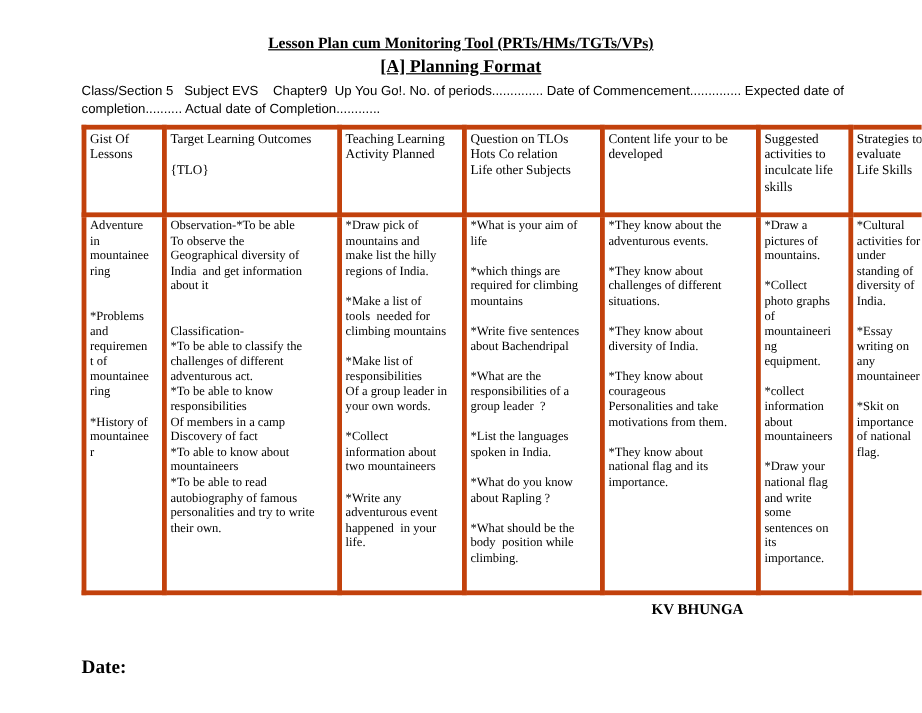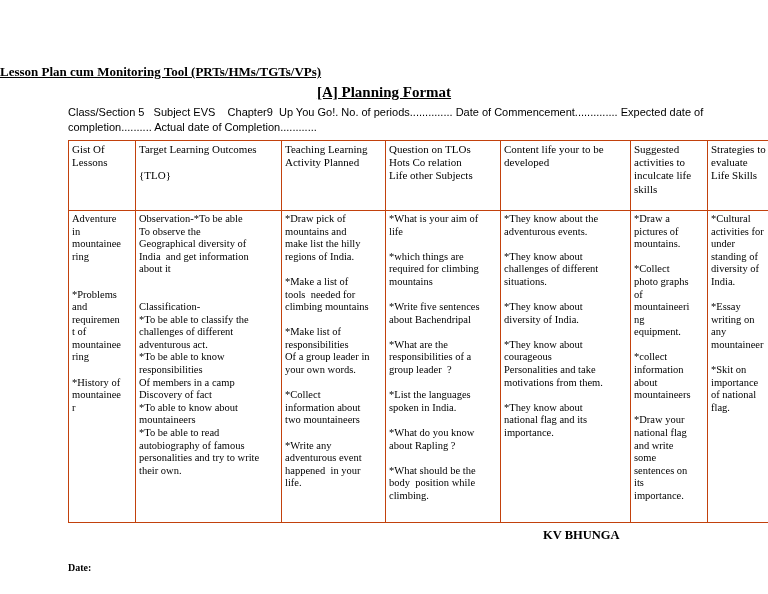--- a/index.html
+++ b/index.html
@@ -5,22 +5,22 @@
   html, body { margin: 0; padding: 0; }
   body {
     width: 768px; height: 594px;
     overflow: hidden;
     background: #ffffff;
     color: #000;
     font-family: "Liberation Serif", serif;
     position: relative;
   }
   .doc-title {
-    padding-top: 64px;
-    text-align: left;
+    padding-top: 28px;
+    text-align: center;
     font-size: 13px;
     font-weight: bold;
     text-decoration: underline;
     line-height: 1.25;
     white-space: pre-wrap;
   }
   .doc-subtitle {
     margin-top: 3px;
     text-align: center;
     font-size: 15px;
@@ -37,21 +37,21 @@
     line-height: 1.35;
     white-space: pre-wrap;
   }
   table.lesson-table {
     margin-left: 68px;
     border-collapse: collapse;
     table-layout: fixed;
     width: 725px;
   }
   table.lesson-table td {
-    border: 1px solid #c2410c;
+    border: 4px solid #c2410c;
     vertical-align: top;
     padding: 2px 3px 1px 3px;
     font-size: 10.5px;
     line-height: 1.2;
     white-space: pre-wrap;
     overflow: hidden;
   }
   tr.head-row td { height: 66px; font-size: 11px; }
   tr.body-row td { height: 308px; font-family: Liberation Serif, serif; }
   .footer {
@@ -62,22 +62,22 @@
     position: relative;
     white-space: pre-wrap;
   }
   .footer .school {
     position: absolute;
     left: 429px;
     top: 0;
     margin-left: 46px;
   }
   .date-line {
-    margin: 3px 0 0 68px;
-    font-size: 10px;
+    margin: 16px 0 0 68px;
+    font-size: 16px;
     font-weight: bold;
     white-space: pre-wrap;
   }
 </style>
 </head>
 <body>
 
 <div class="doc-title">Lesson Plan cum Monitoring Tool (PRTs/HMs/TGTs/VPs)</div>
 <div class="doc-subtitle">[A] Planning Format</div>
 <div class="info-line">Class/Section 5   Subject EVS    Chapter9  Up You Go!. No. of periods.............. Date of Commencement.............. Expected date of

